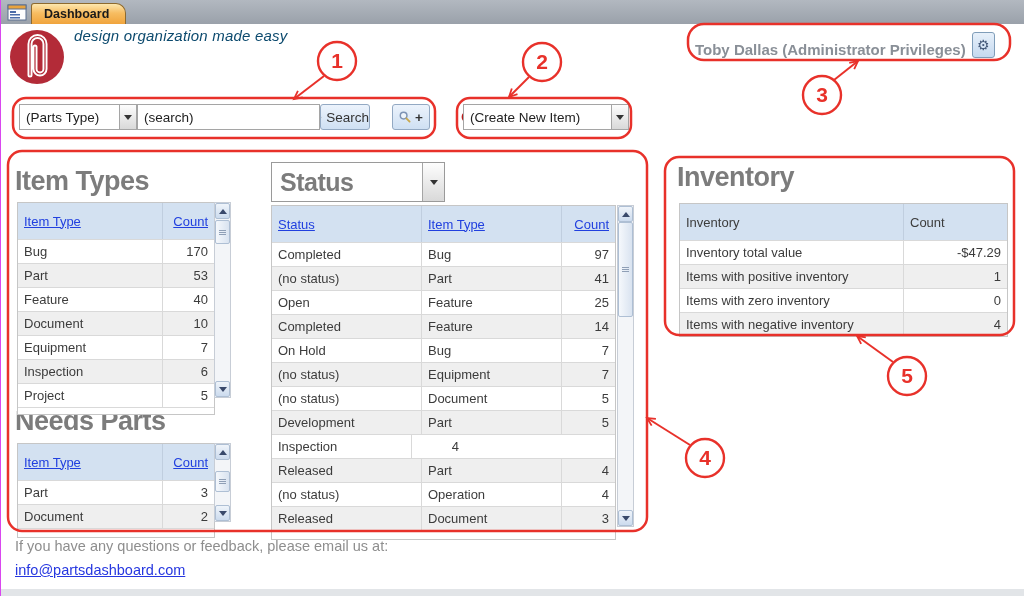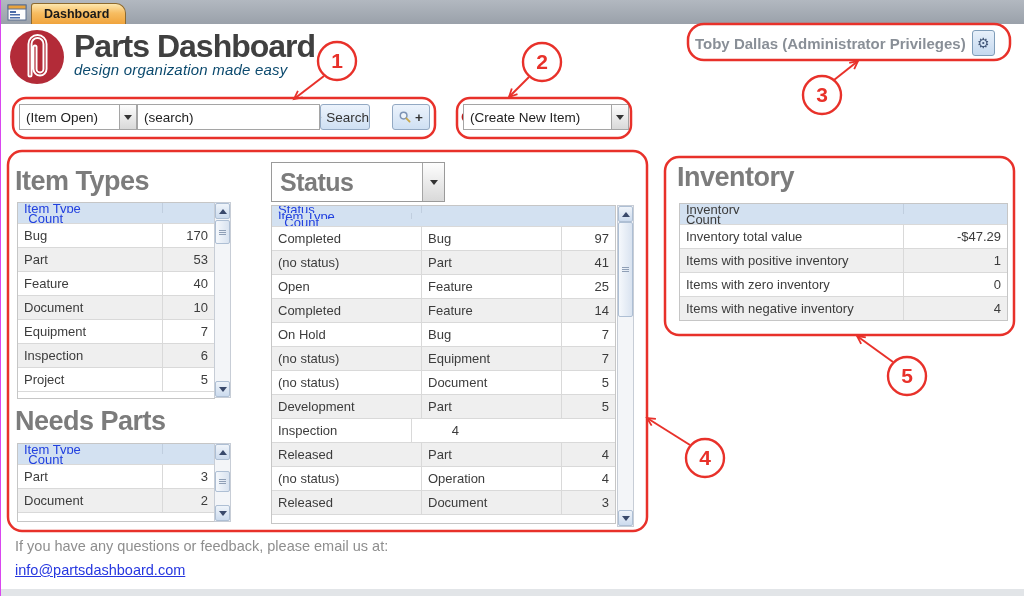--- a/index.html
+++ b/index.html
@@ -27,21 +27,21 @@
     display:flex; align-items:center;
   }
   
   .logo { position:absolute; left:8px; top:29px; display:flex; }
   .logo-text { margin-left:9px; }
   .logo-title { font-size:32px; font-weight:bold; color:#404040; letter-spacing:-1px; line-height:34px; }
   .logo-sub { font-size:15px; font-style:italic; color:#0c4a6e; letter-spacing:0.2px; margin-top:-2px; }
   
   .user-box {
     position:absolute; left:694px; top:28px; width:300px; height:30px;
-    display:flex; align-items:center; justify-content:flex-end; gap:6px;
+    display:flex; align-items:flex-end; justify-content:flex-end; gap:6px;
   }
   .user-name { font-size:15px; font-weight:bold; color:#898f97; white-space:nowrap; }
   .gear-btn {
     width:24px; height:26px; border:1px solid #7f9db9; border-radius:3px;
     background:linear-gradient(#e7f0fa,#c5d9ef);
     display:flex; align-items:center; justify-content:center;
     font-size:14px; color:#44597a; cursor:pointer;
   }
   
   .combo {
@@ -81,21 +81,21 @@
     position:absolute; left:270px; top:162px; width:174px; height:40px;
     background:#fff; border:1px solid #9a9a9a; display:flex; align-items:center;
   }
   .status-combo .val { flex:1; padding:0 8px; font-size:25px; font-weight:bold; color:#7c7c7c; letter-spacing:-0.5px; }
   .status-combo .drop-btn { width:22px; border-left:1px solid #a5a5a5; border-radius:0 1px 1px 0; }
   
   .tbl {
     position:absolute; background:#fff; border:1px solid #c6c6c6;
     font-size:13px; color:#3c3c3c;
   }
-  .t-head { display:flex; background:#d3e1f1; height:20px;flex-direction:column; }
+  .t-head { display:flex; background:#d3e1f1; height:36px; }
   .t-hcell { padding:0 6px; height:100%; display:flex; align-items:center; border-right:1px solid #c0cedf; white-space:nowrap; overflow:hidden; }
   .t-hcell:last-child { border-right:none; }
   .t-hcell.hlink { color:#2140df; text-decoration:underline; cursor:pointer; }
   .t-row { display:flex; height:24px; background:#fff; border-top:1px solid #d9d9d9; }
   .t-row.alt { background:#efefef; }
   .t-cell { padding:0 6px; display:flex; align-items:center; border-right:1px solid #d9d9d9; white-space:nowrap; overflow:hidden; }
   .t-cell:last-child { border-right:none; }
   .tbl-it { left:16px;  top:202px; width:198px; }
   .tbl-na { left:16px;  top:443px; width:198px; }
   .tbl-st { left:270px; top:205px; width:345px; }
@@ -148,34 +148,33 @@
     </div>
   </div>
 
   <div class="logo">
     <svg width="56" height="56" viewBox="0 0 56 56">
       <circle cx="28" cy="28" r="27" fill="#b32b38"></circle>
       <path d="M21 46 V15 a7.5 7.5 0 0 1 15 0 V40 a5 5 0 0 1 -10 0 V18" fill="none" stroke="#ffffff" stroke-width="5" stroke-linecap="round"></path>
       <path d="M21 46 V15 a7.5 7.5 0 0 1 15 0 V40 a5 5 0 0 1 -10 0 V18" fill="none" stroke="#b32b38" stroke-width="1.2" stroke-linecap="round"></path>
     </svg>
     <div class="logo-text">
-      <div class="logo-title">Parts Dashboard</div>
       <div class="logo-sub">design organization made easy</div>
     </div>
   </div>
 
   <div class="user-box">
     <span class="user-name">Toby Dallas (Administrator Privileges)</span>
     <div class="gear-btn">
       <span>⚙</span>
     </div>
   </div>
 
   <div class="combo combo-itemtype">
-    <span class="val">(Item Open)</span>
+    <span class="val">(Parts Type)</span>
     <span class="drop-btn">
         <span class="tri-down-s"></span>
       </span>
   </div>
   <input class="search-input" value="(search)" style="">
   <div class="btn btn-search">
     <svg width="13" height="13" viewBox="0 0 13 13">
       <circle cx="5" cy="5" r="3.6" fill="#eef4fb" stroke="#7d93b5" stroke-width="1.6"></circle>
       <line x1="8" y1="8" x2="11.5" y2="11.5" stroke="#c9a84c" stroke-width="2" stroke-linecap="round"></line>
     </svg>

